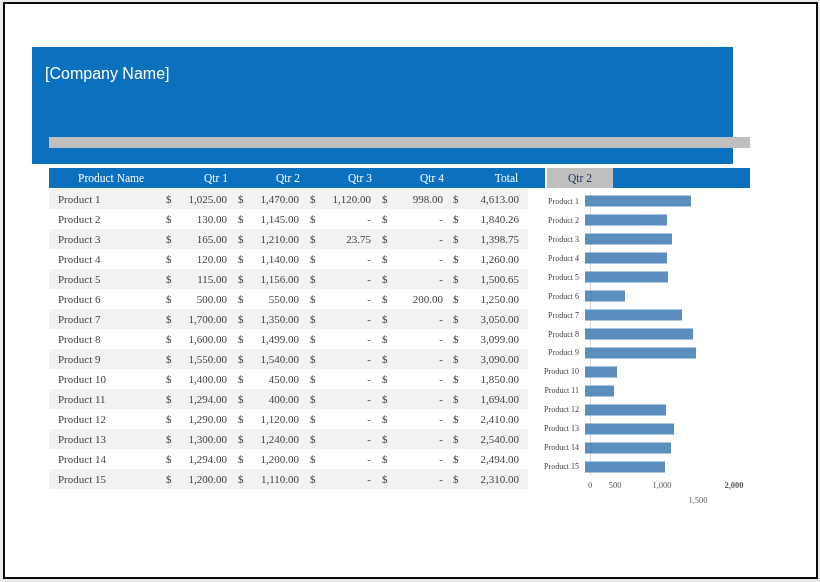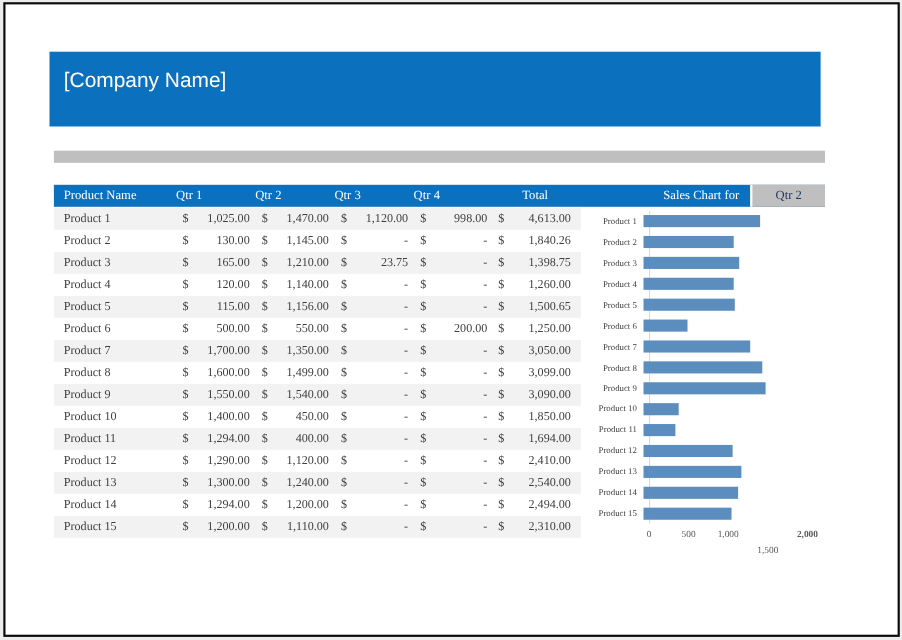--- a/index.html
+++ b/index.html
@@ -12,45 +12,45 @@
   }
   .frame {
     position: absolute;
     left: 3px; top: 2px; right: 2px; bottom: 3px;
     border: 2px solid #0b0b0b;
     background: #ffffff;
   }
   
   .band {
     position: absolute;
-    left: 40px; top: 43px; width: 701px; height: 68px;
+    left: 27px; top: 43px; width: 701px; height: 117px;
     background: #0b70bd;
     color: #ffffff;
     font-family: "Liberation Sans", sans-serif;
-    font-size: 19px;
+    font-size: 16px;
     line-height: 32px;
     padding: 11px 0 0 13px;
   }
   .band-shadow {
     position: absolute;
     left: 44px; top: 133px; width: 701px; height: 11px;
     background: #bfbfbf;
   }
   
   .thead {
     position: absolute;
     left: 44px; top: 164px; width: 701px; height: 20px;
     background: #0b70bd;
     display: flex;
     color: #ffffff;
     font-size: 11.5px;
     line-height: 20px;
   }
-  .th-name   { width: 111px; padding-left: 9px; }
-  .th-q      { width: 72px;  }
+  .th-name   { width: 111px; padding-left: 9px; margin-left: 20px; }
+  .th-q      { width: 72px;  text-align: center; }
   .th-total  { width: 77px;  text-align: center; }
   .th-chart  { flex: 1; text-align: right; padding-right: 10px; }
   .th-qtr-select {
     width: 68px;
     background: #bfbfbf;
     border-left: 2px solid #ffffff;
     color: #1f3864;
     text-align: center;
     cursor: pointer;
   }
@@ -127,21 +127,20 @@
   </div>
   <div class="band-shadow"></div>
 
   <div class="thead">
     <div class="th-name">Product Name</div>
     <div class="th-q">Qtr 1</div>
     <div class="th-q">Qtr 2</div>
     <div class="th-q">Qtr 3</div>
     <div class="th-q">Qtr 4</div>
     <div class="th-total">Total</div>
-    <div class="th-chart">Sales Chart for</div>
     <div class="th-qtr-select">Qtr 2</div>
   </div>
 
   <div class="tbody" id="tbody">
       <div class="tr odd">
         <div class="td-name">Product 1</div>
         <div class="td-money">
           <span>$</span>
           <span>1,025.00</span>
         </div>
@@ -575,20 +574,20 @@
         </div>
         <div class="crow">
           <div class="clabel">Product 15</div>
           <div class="ctrack">
             <div class="cbar" style="width: 79.9px; background: rgb(91, 141, 190);"></div>
           </div>
         </div>
       </div>
     <div class="axis" id="axis">
         <span class="tick" style="left: 58px;">0</span>
-        <span class="tick" style="left: 94px;">500</span>
+        <span class="tick" style="left: 83px;">500</span>
         <span class="tick" style="left: 130px;">1,000</span>
         <span class="tick" style="left: 166px; margin-top: 15px;">1,500</span>
         <span class="tick" style="left: 202px; font-weight: bold;">2,000</span>
       </div>
   </div>
 
 </div>
 
 </body></html>

